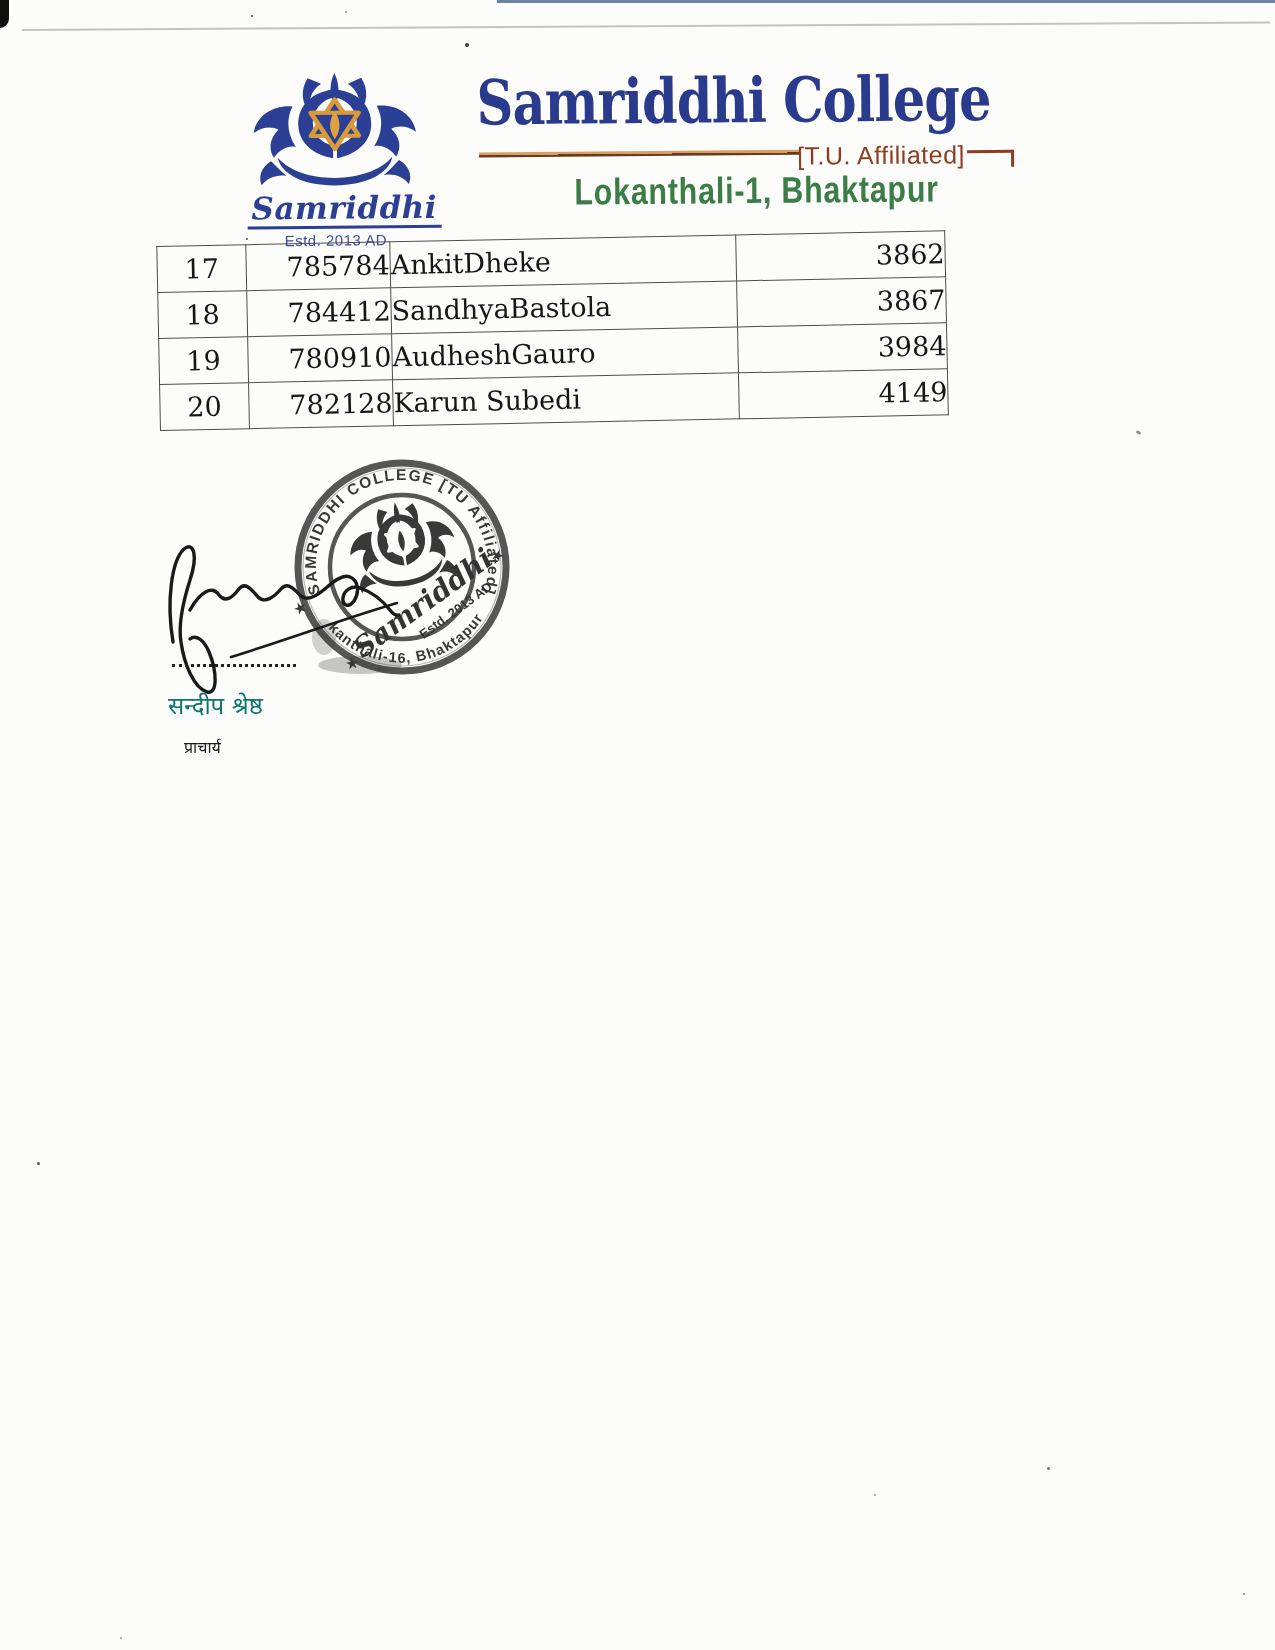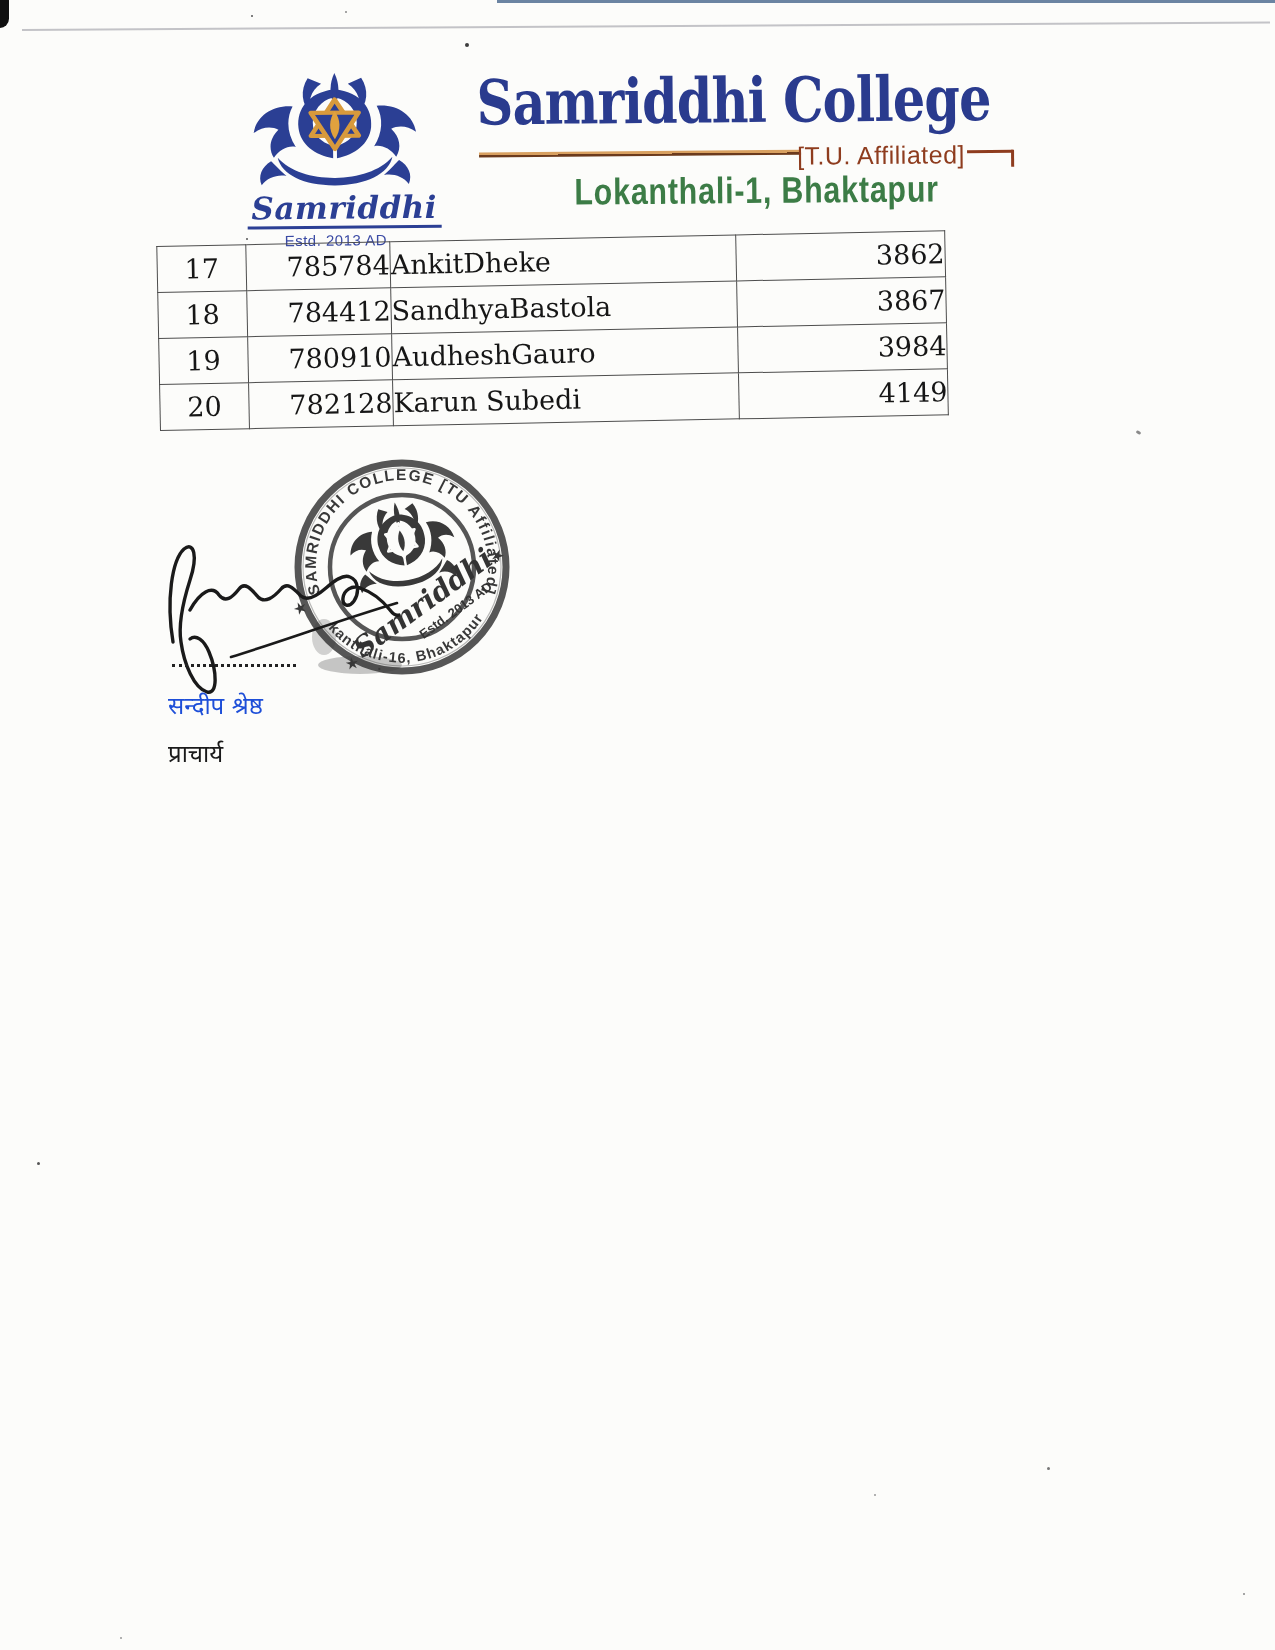--- a/index.html
+++ b/index.html
@@ -48,22 +48,22 @@
     font-family:"DejaVu Serif",serif;font-size:27px;color:#161616;}
   table.marks td{border:1.6px solid #4d4d4d;height:45px;padding:0;}
   td.c-sn{width:88px;text-align:center;}
   td.c-sym{width:143px;text-align:right;padding-right:16px;}
   td.c-name{width:345px;text-align:left;padding-left:13px;}
   td.c-score{width:208px;text-align:right;padding-right:12px;}
   
   .stamp{position:absolute;left:272px;top:432px;opacity:.87;}
   .signature{position:absolute;left:148px;top:525px;}
   .dotted-line{position:absolute;left:172px;top:664px;width:124px;border-bottom:3.2px dotted #222;}
-  .sig-name{position:absolute;left:168px;top:688px;font-size:24px;color:#1d4ed8;font-family:"DejaVu Sans",sans-serif;}
-  .sig-title{position:absolute;left:168px;top:736px;font-size:24px;color:#1a1a1a;font-family:"DejaVu Sans",sans-serif;}
+  .sig-name{position:absolute;left:168px;top:688px;font-size:24px;color:#0f766e;font-family:"DejaVu Sans",sans-serif;}
+  .sig-title{position:absolute;left:184px;top:736px;font-size:16px;color:#1a1a1a;font-family:"DejaVu Sans",sans-serif;}
   .stamp-ring-text{font-family:"Liberation Sans",sans-serif;font-weight:bold;fill:#1c1c1c;}
 </style>
 </head>
 <body>
 
 <div class="corner-blob"></div>
 <div class="paper-edge"></div>
 <div class="top-blue"></div>
 <div class="speck" style="left:465px;top:43px;width:4px;height:4px;background:#3d3d3d;"></div>
 <div class="speck" style="left:251px;top:15px;width:2px;height:2px;"></div>

